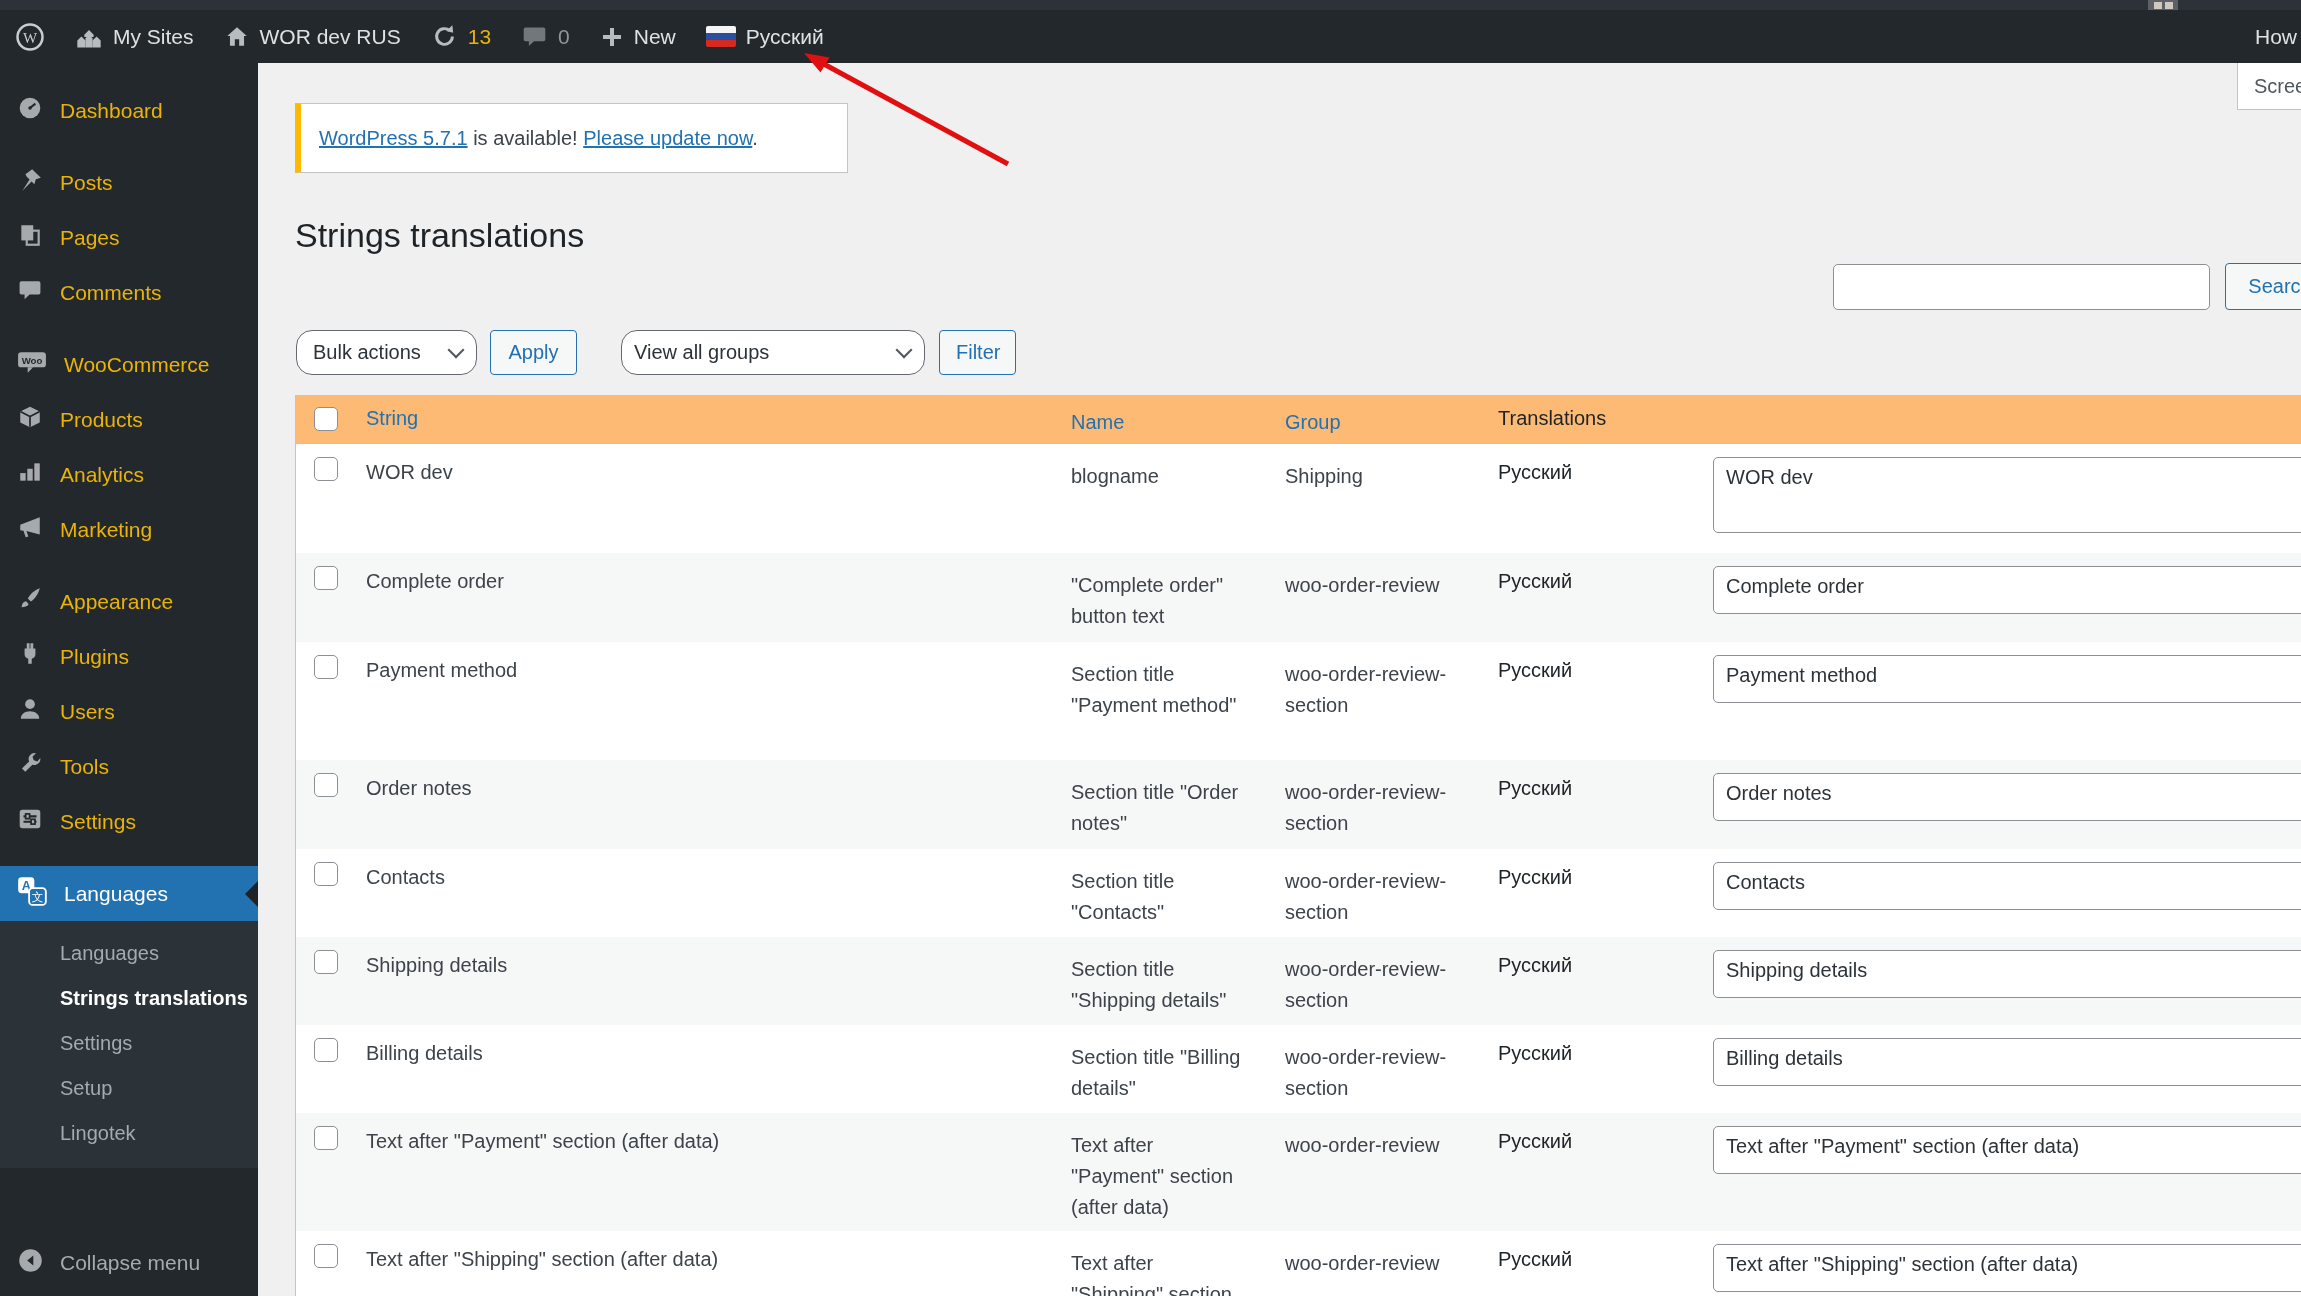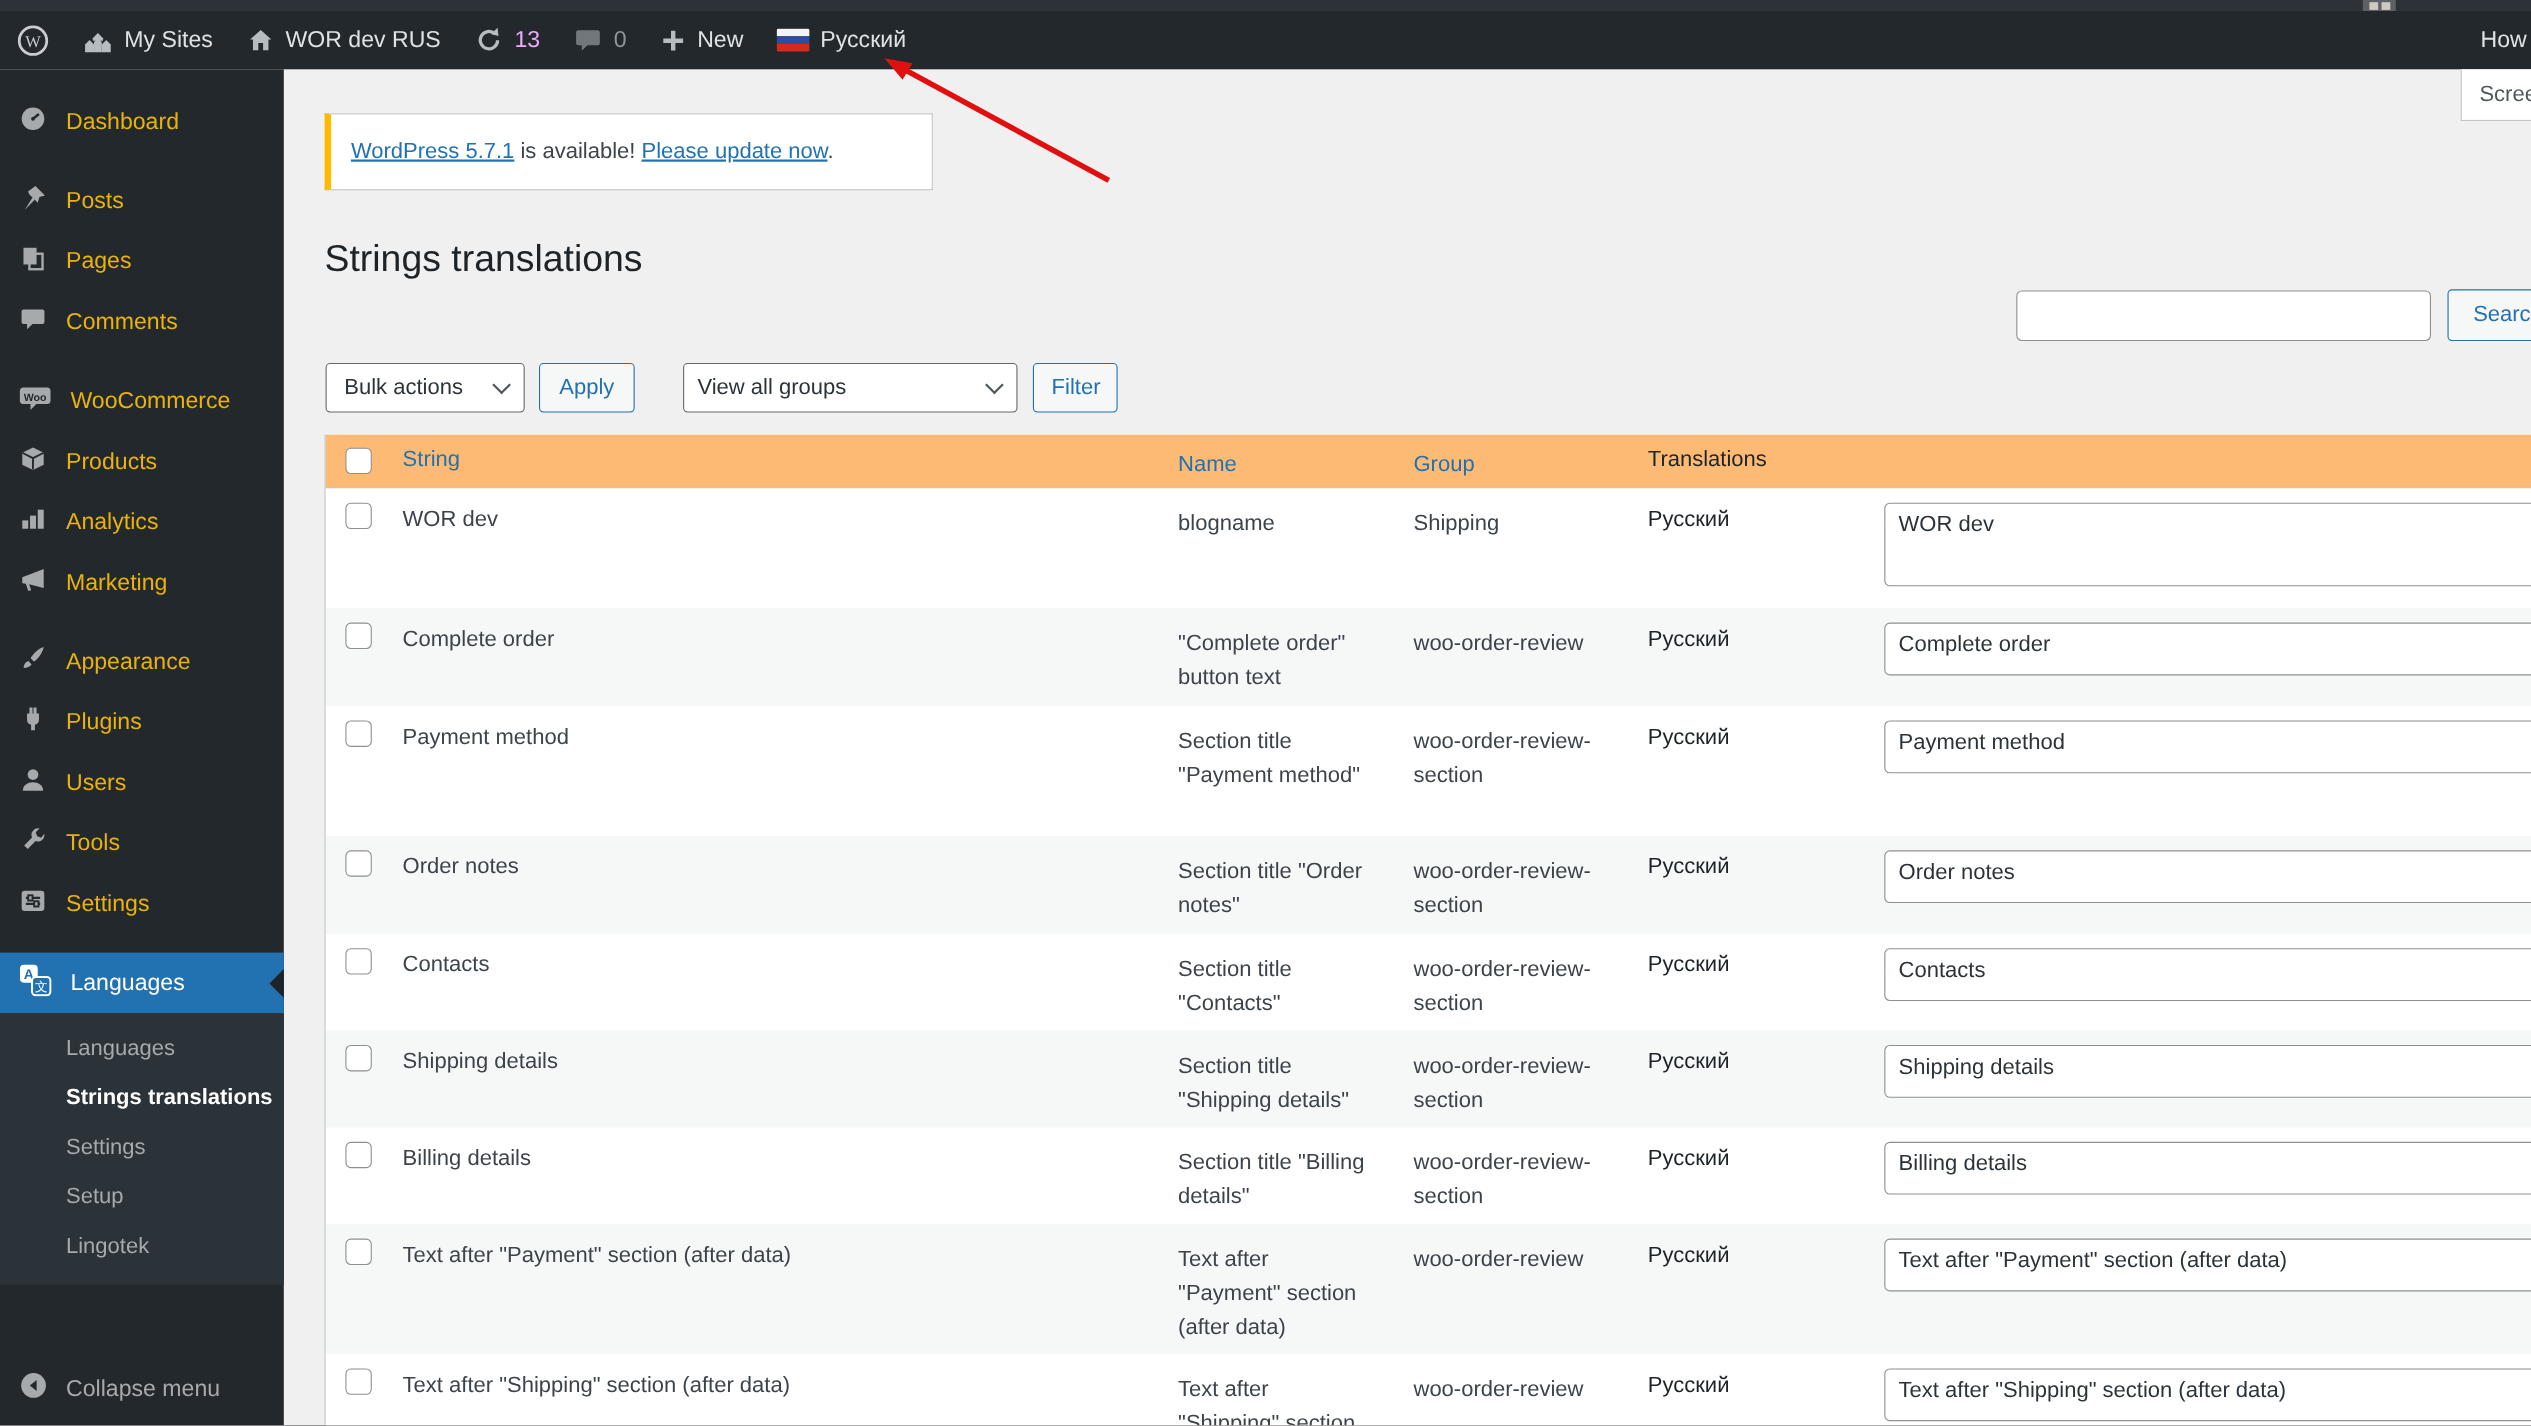--- a/index.html
+++ b/index.html
@@ -8,21 +8,21 @@
   
   .top-strip{position:absolute;left:0;top:0;width:2301px;height:10px;background:#2c3237;}
   .top-strip .mini-tab{position:absolute;left:2148px;top:0;width:30px;height:10px;background:#5d6166;
         display:flex;align-items:center;justify-content:center;gap:3px;}
   .top-strip .mini-tab i{width:8px;height:7px;background:#cfc9c2;display:block;}
   
   .admin-bar{position:absolute;left:0;top:10px;width:2301px;height:53px;background:#23282d;
              display:flex;align-items:center;color:#dfe1e2;font-size:21px;}
   .ab-item{display:flex;align-items:center;gap:10px;padding:0 15px;height:100%;cursor:pointer;white-space:nowrap;}
   .ab-item svg{display:block;}
-  .ab-count{color:#f0abfc;}
+  .ab-count{color:#eab308;}
   .ab-zero{color:#8f9599;}
   .ab-howdy{position:absolute;right:4px;top:0;height:100%;display:flex;align-items:center;font-size:21px;color:#dfe1e2;}
   .flag{width:30px;height:21px;border-radius:2px;overflow:hidden;display:inline-block;}
   .flag i{display:block;width:100%;height:7px;}
   .flag .f1{background:#f5f5f5}.flag .f2{background:#2b4ea2}.flag .f3{background:#d register52b1e;background:#d52b1e}
   
   .screen-options{position:absolute;left:2237px;top:63px;width:130px;height:47px;background:#fff;
         border:1px solid #c3c4c7;border-top:none;box-sizing:border-box;color:#50575e;font-size:20px;
         display:flex;align-items:center;padding-left:16px;cursor:pointer;}
   
@@ -47,21 +47,21 @@
   a.link{color:#2271b1;text-decoration:underline;cursor:pointer;}
   .page-title{position:absolute;left:295px;top:193px;font-size:34px;font-weight:400;color:#1d2327;}
   .search-input{position:absolute;left:1833px;top:264px;width:377px;height:46px;box-sizing:border-box;
       border:1.5px solid #8c8f94;border-radius:5px;background:#fff;font-size:20px;padding:0 12px;
       font-family:"Liberation Sans",sans-serif;}
   .search-btn{position:absolute;left:2225px;top:263px;width:110px;height:47px;}
   .btn{box-sizing:border-box;height:45px;padding:0 16px;border:1.5px solid #2271b1;border-radius:4px;
       background:#f6f7f7;color:#2271b1;font-size:20px;font-family:"Liberation Sans",sans-serif;cursor:pointer;}
   .search-btn .btn{height:47px;width:110px;}
   .toolbar{position:absolute;left:296px;top:330px;height:45px;display:flex;align-items:center;}
-  .select{box-sizing:border-box;height:45px;border:1.5px solid #646970;border-radius:4px;background:#fff;
+  .select{box-sizing:border-box;height:45px;border:1.5px solid #646970;border-radius:16px;background:#fff;
       color:#2c3338;font-size:20px;display:flex;align-items:center;justify-content:space-between;
       padding:0 14px 0 16px;cursor:pointer;}
   .chev{width:10px;height:10px;border-right:2.5px solid #50575e;border-bottom:2.5px solid #50575e;
       transform:rotate(45deg);margin-top:-5px;flex:0 0 auto;}
   .sel-bulk{width:181px;}
   .sel-group{width:304px;margin-left:44px;padding-left:12px;}
   .btn-apply{margin-left:13px;width:87px;}
   .btn-filter{margin-left:14px;width:77px;}
   
   .list-table{position:absolute;left:295px;top:395px;width:2006px;overflow:hidden;border-left:1px solid #c3c4c7;}

